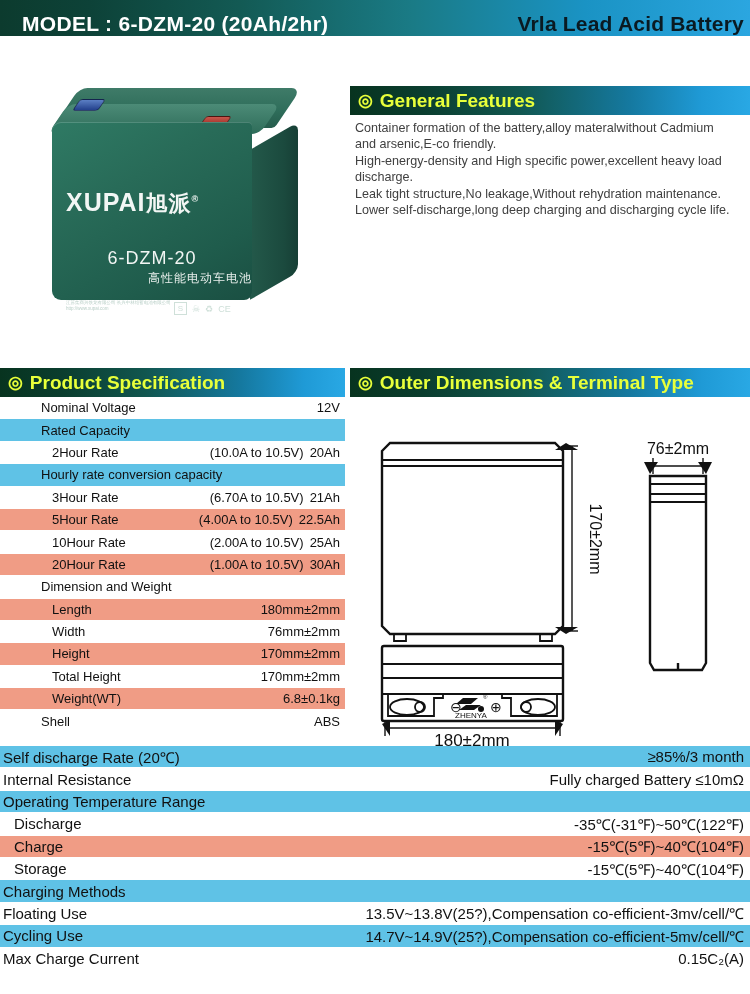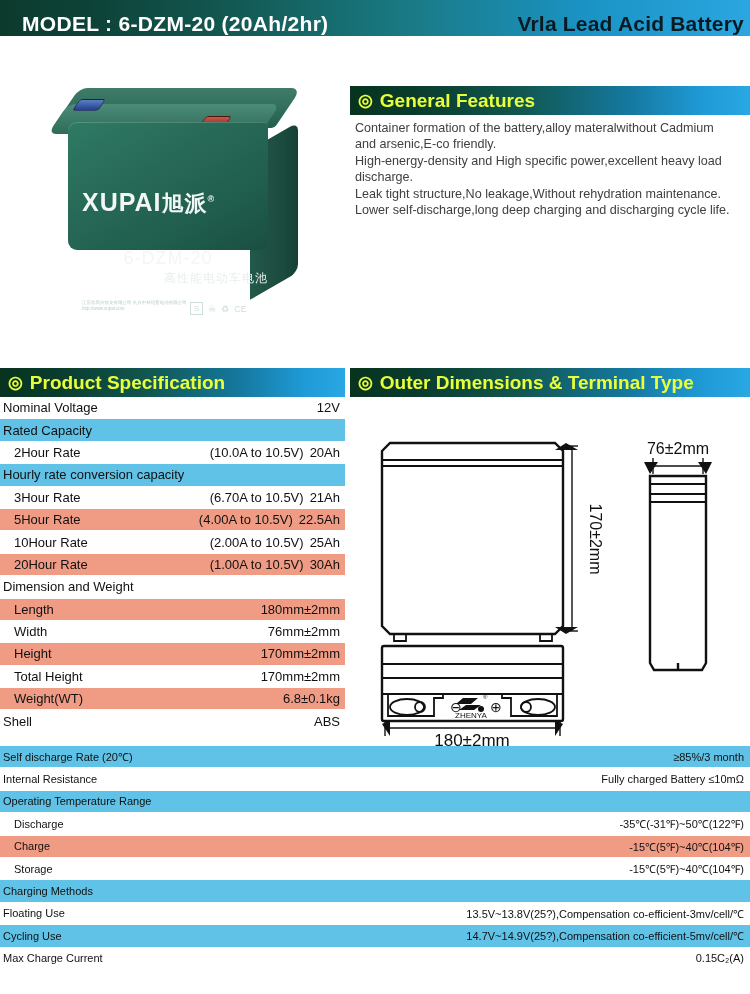--- a/index.html
+++ b/index.html
@@ -60,22 +60,22 @@
     border-radius: 8px 10px 3px 3px;
   }
   .batt-top2 {
     position: absolute; left: 6px; top: 16px;
     width: 212px; height: 30px;
     background: linear-gradient(to bottom, #4c8b77 0%, #2e6c59 100%);
     transform: skewX(-34deg);
     border-radius: 8px;
   }
   .batt-face {
-    position: absolute; left: 16px; top: 34px;
-    width: 200px; height: 128px;
+    position: absolute; left: 0; top: 34px;
+    width: 200px; height: 178px;
     background: linear-gradient(150deg, #2f7a64 0%, #286b58 35%, #1f5c4c 75%, #1a4f42 100%);
     border-radius: 9px 4px 8px 9px;
     box-shadow: inset 0 1px 0 rgba(255,255,255,.18);
   }
   .batt-side {
     position: absolute; left: 198px; top: 48px;
     width: 48px; height: 150px;
     background: linear-gradient(to right, #23594a 0%, #1b4a3e 70%, #163f35 100%);
     transform: skewY(-30deg);
     border-radius: 0 8px 8px 0;
@@ -149,21 +149,21 @@
     position: absolute; left: 0; top: 368px;
     width: 345px;
   }
   .row {
     display: flex; align-items: center;
     height: 22.4px;
     font-size: 13px;
     color: #111;
     border-bottom: 1px solid #ffffff;
   }
-  .row .k { flex: 0 0 auto; white-space: nowrap; }
+  .row .k { flex: 0 0 auto; white-space: nowrap; margin-left: 38px; }
   .row .spacer { flex: 1 1 auto; }
   .row .mid { white-space: nowrap; padding-right: 6px; }
   .row .v { white-space: nowrap; }
   .pad0 { padding-left: 3px; }
   .pad1 { padding-left: 14px; }
   .bg-white { background: #ffffff; }
   .bg-blue  { background: #5fc2e6; }
   .bg-salmon{ background: #f09c85; }
   .rt { padding-right: 5px; }
 
@@ -176,21 +176,21 @@
   .dim-canvas { position: absolute; left: 0; top: 30px; width: 400px; height: 348px; }
 
   
   .bottom-zone {
     position: absolute; left: 0; top: 746px;
     width: 750px;
   }
   .frow {
     display: flex; align-items: center;
     height: 22.4px;
-    font-size: 11px; color: #111;
+    font-size: 15px; color: #111;
     border-bottom: 1px solid #ffffff;
   }
   .frow .k { flex: 0 0 auto; white-space: nowrap; }
   .frow .sp { flex: 1 1 auto; }
   .frow .v { white-space: nowrap; padding-right: 6px; }
 </style>
 </head>
 <body>
 
 <div class="top-banner">

